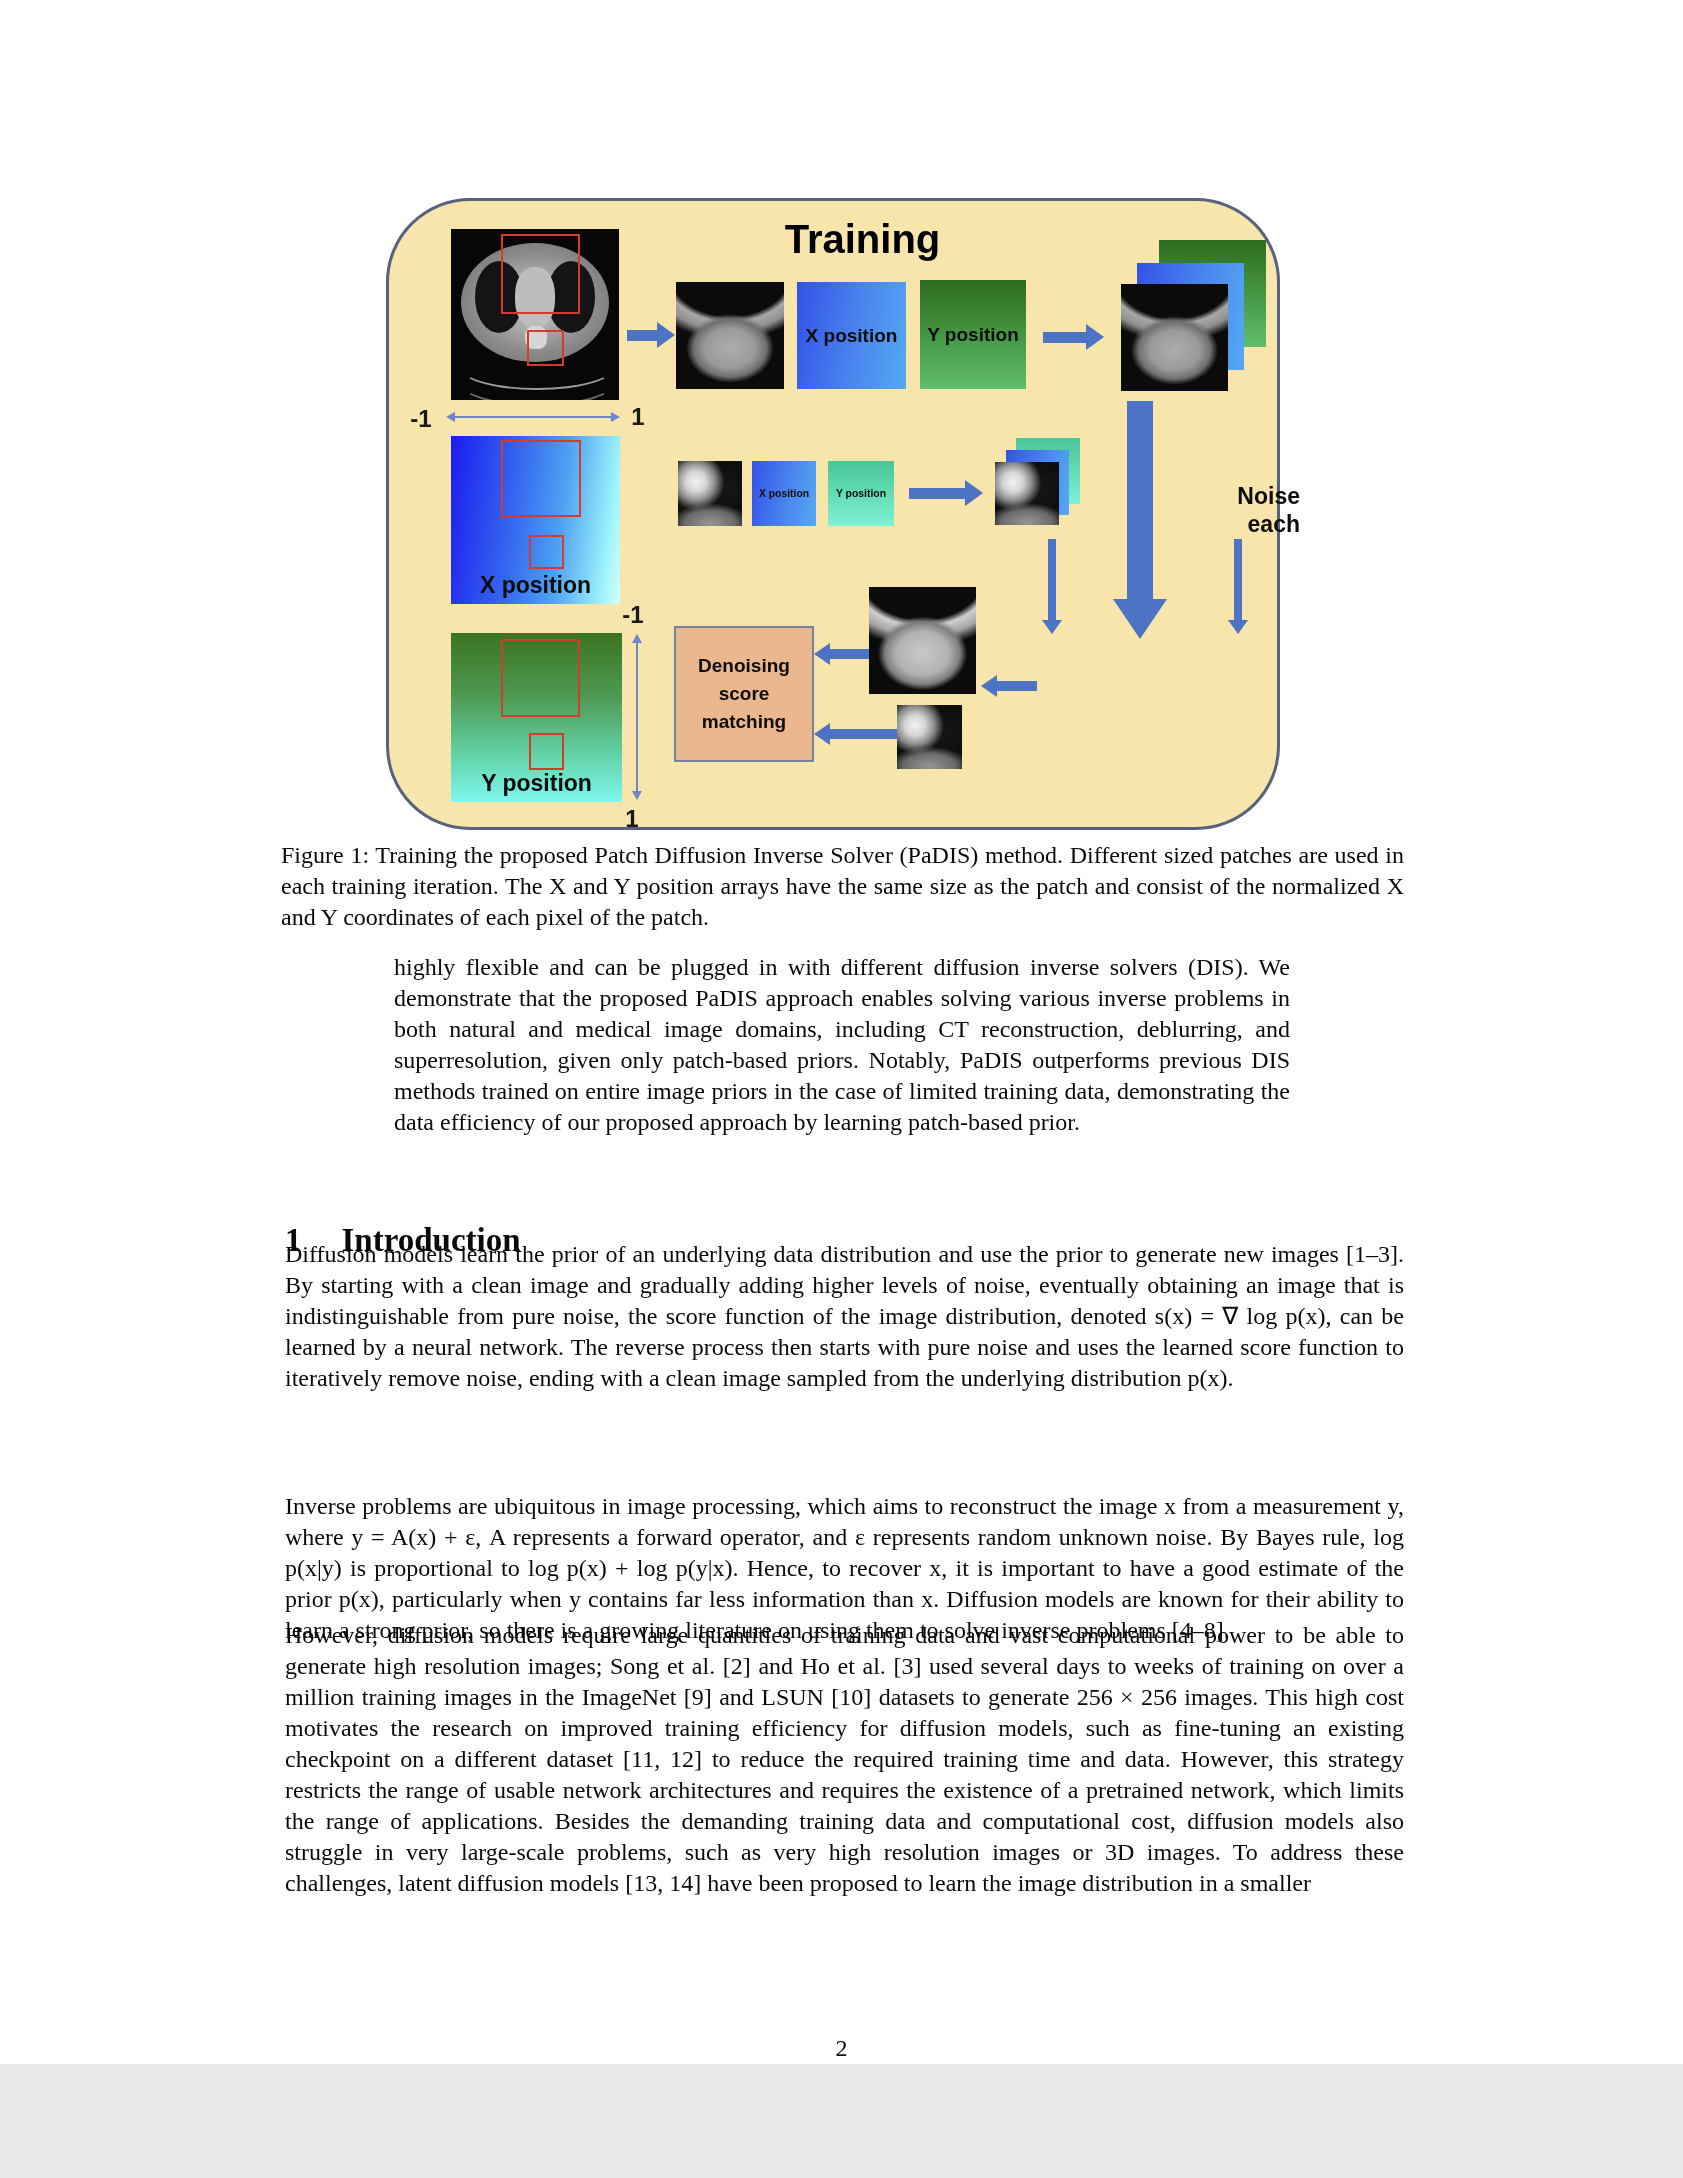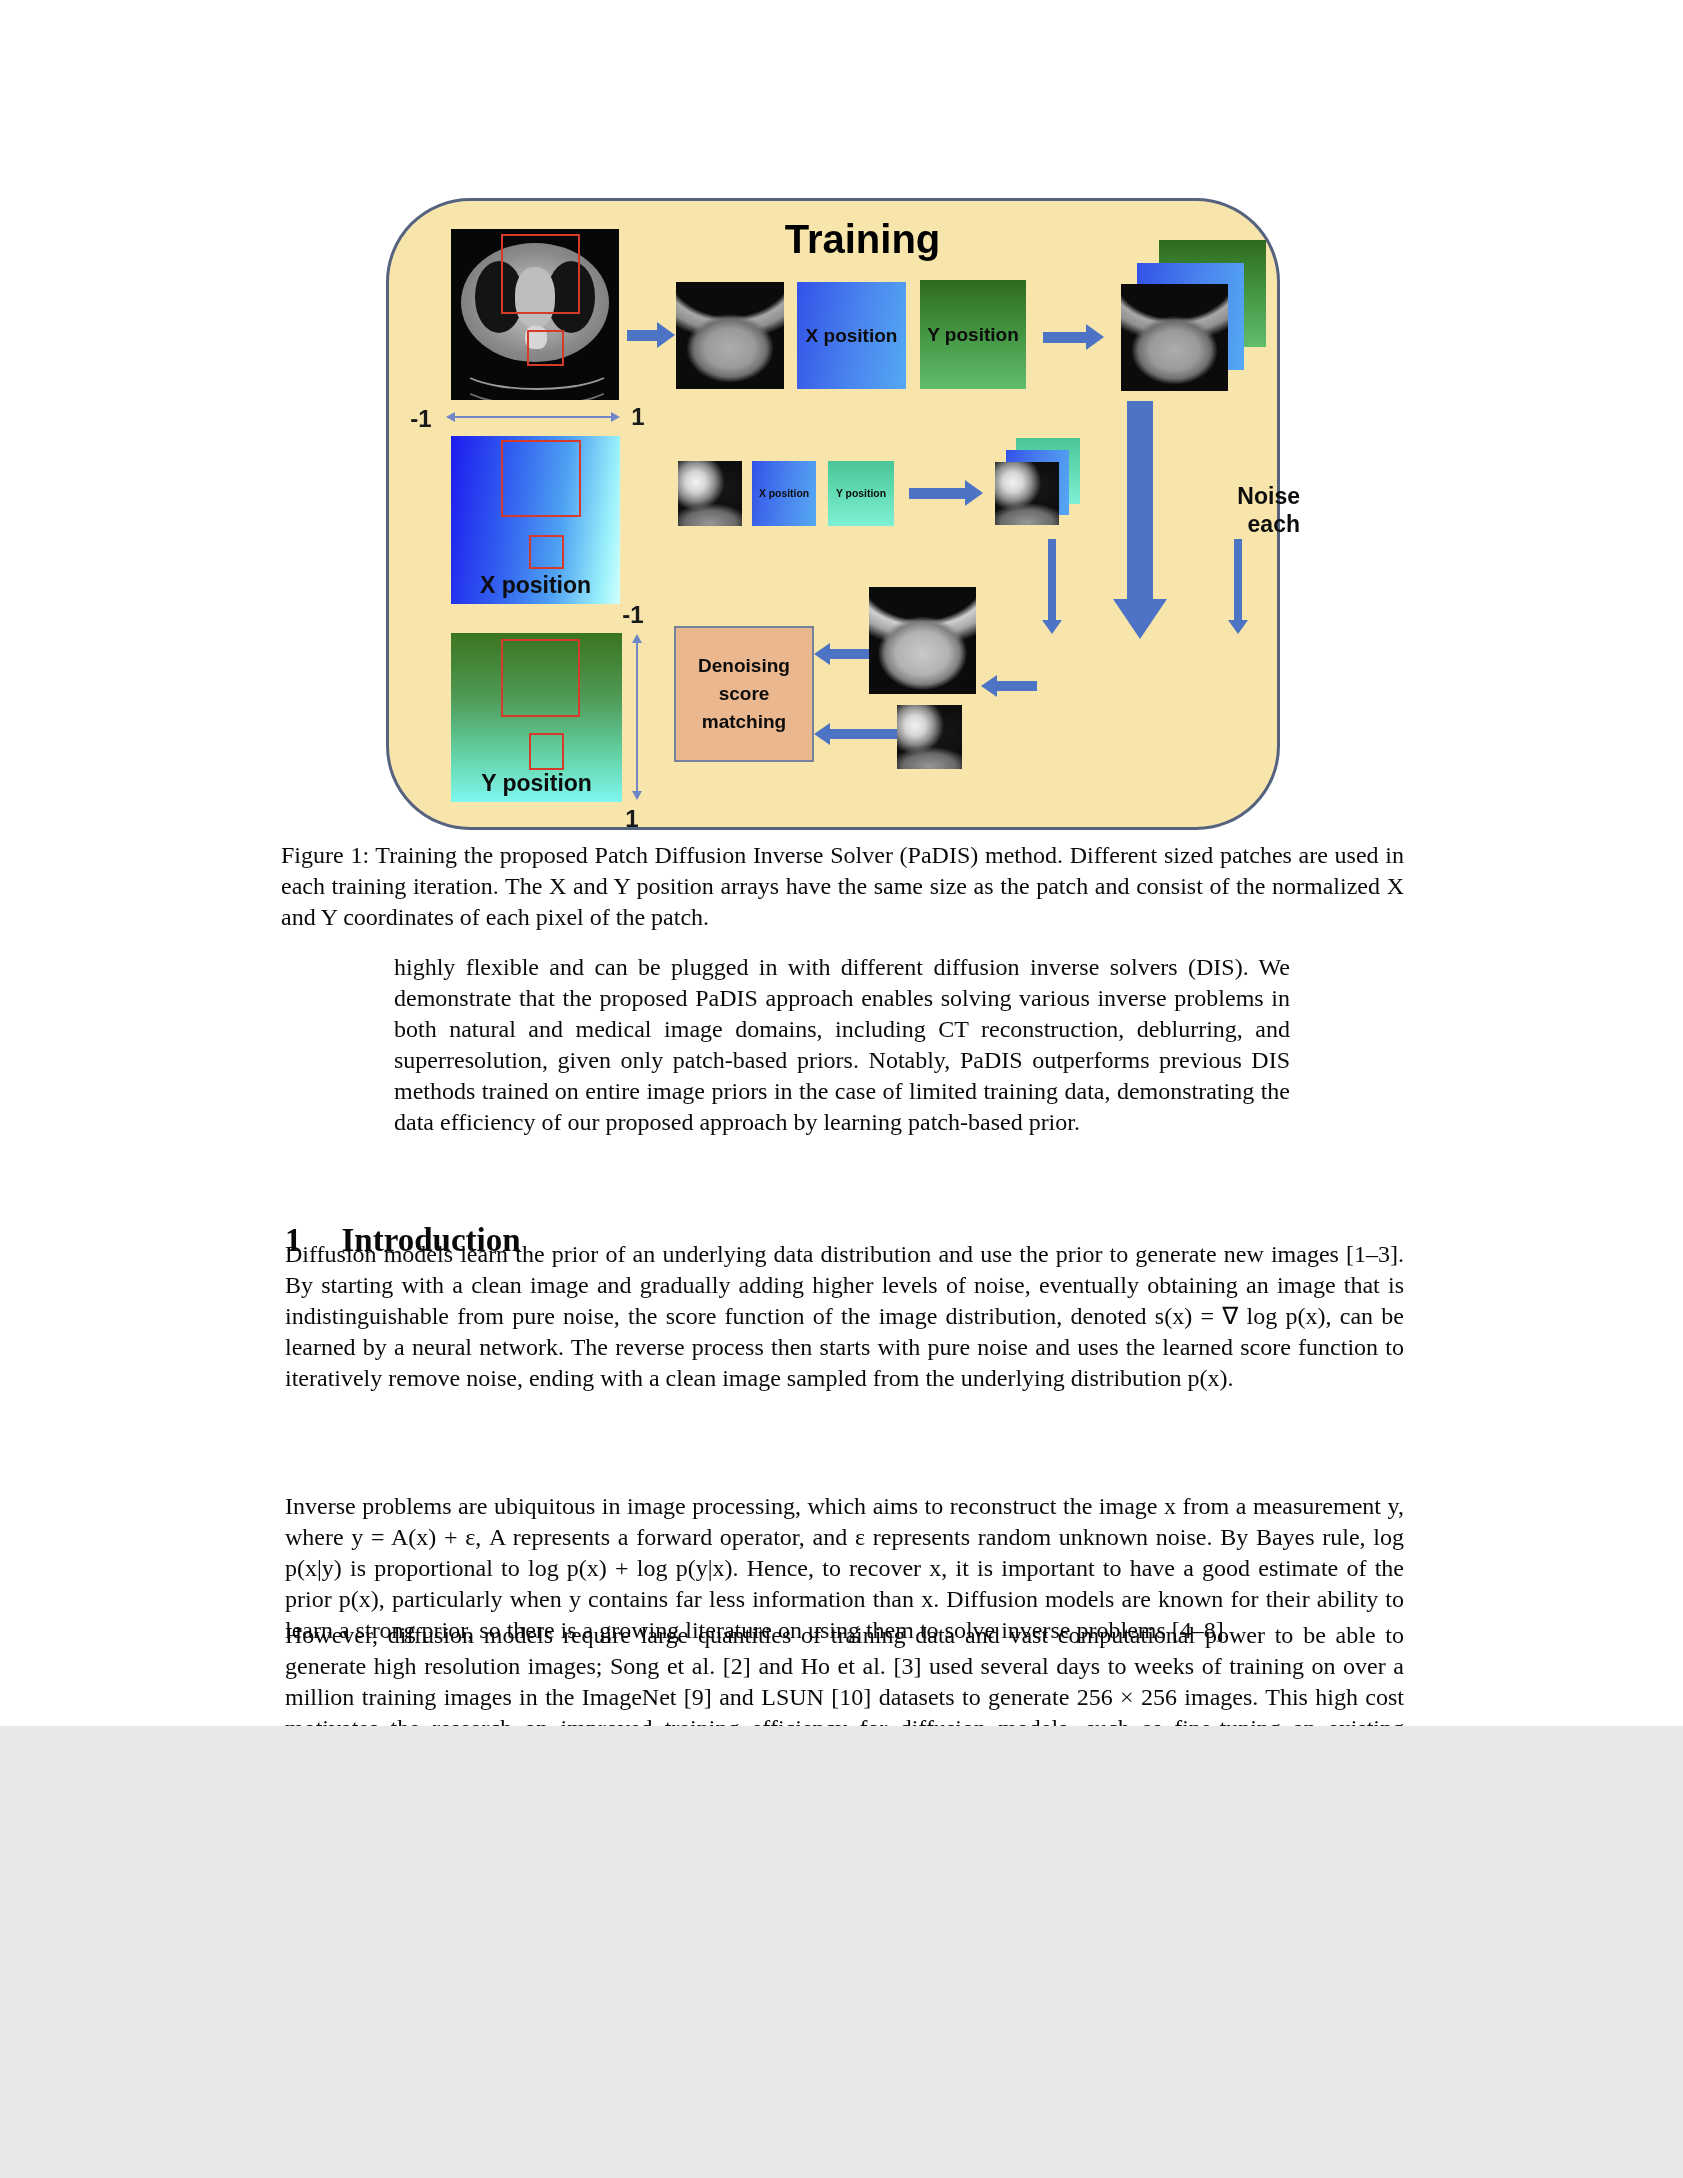--- a/index.html
+++ b/index.html
@@ -1,17 +1,17 @@
 <!DOCTYPE html>
 <html style="--figure_bg: #f7e5ac; --figure_border: #55637f; --arrow_blue: #4d74c4; --axis_blue: #6f86c9; --unet_bg: #000000; --unet_text: #ffffff; --denoise_bg: #eab78e; --denoise_border: #76839f; --patch_outline_red: #d63a2a;"><head>
 <meta charset="utf-8">
 <style>
   html,body { margin:0; padding:0; background:#e8e8e8; }
   .page {
-    position:relative; width:1683px; height:1726px; background:#ffffff;
+    position:relative; width:1683px; height:2064px; background:#ffffff;
     margin:0 auto; overflow:hidden; color:#0a0a0a;
     font-family:"Liberation Serif", serif;
   }
   
   .figure-box {
     position:absolute; left:386px; top:198px; width:894px; height:632px;
     background:var(--figure_bg,#f7e5ac);
     border:3px solid var(--figure_border,#55637f);
     border-radius:84px; box-sizing:border-box;
   }

